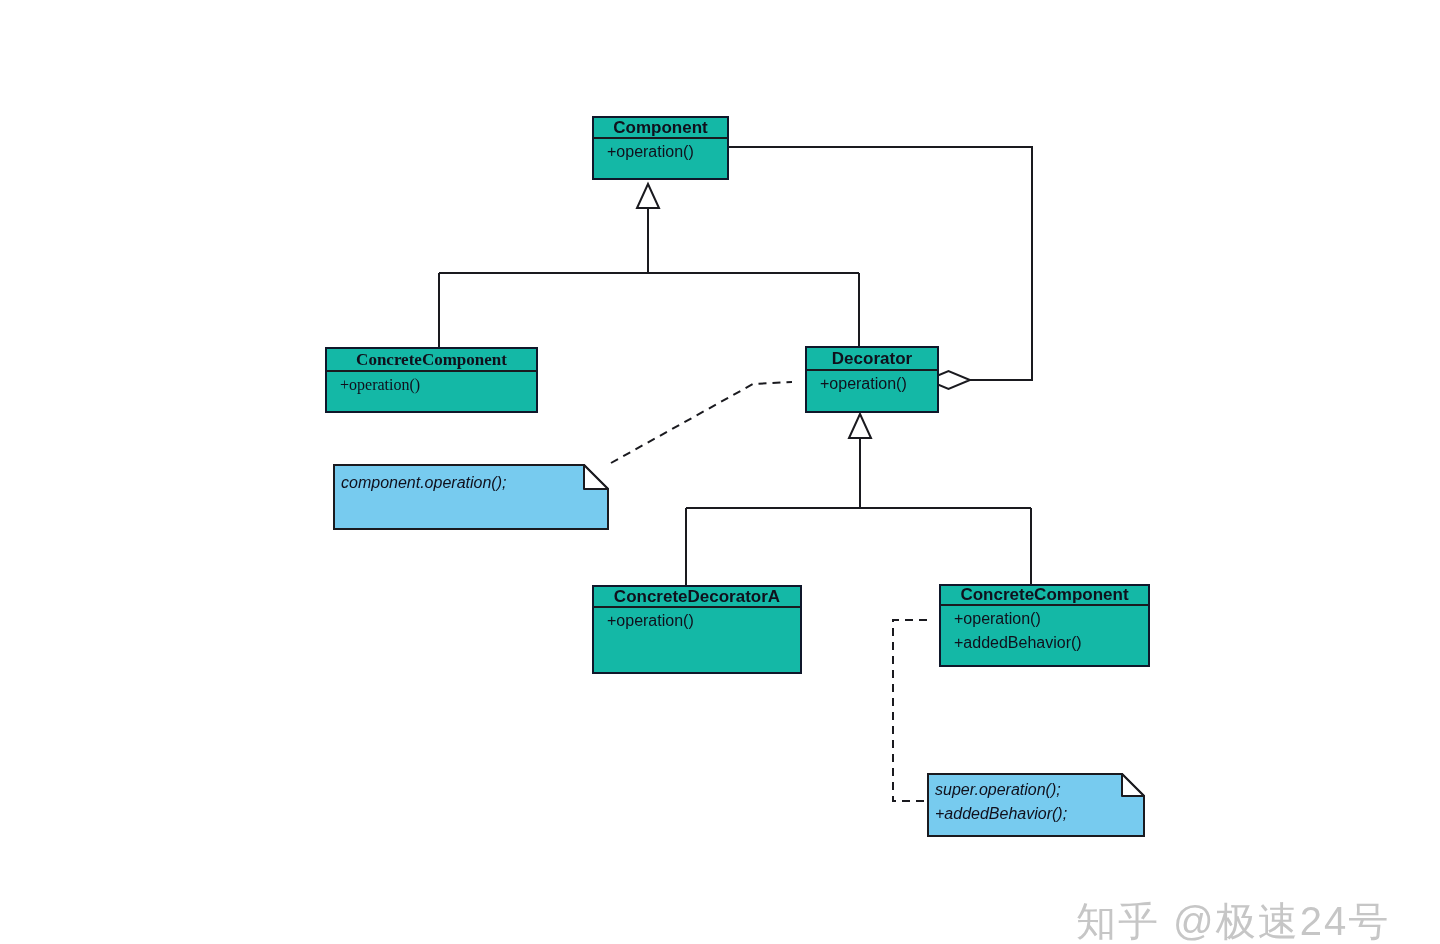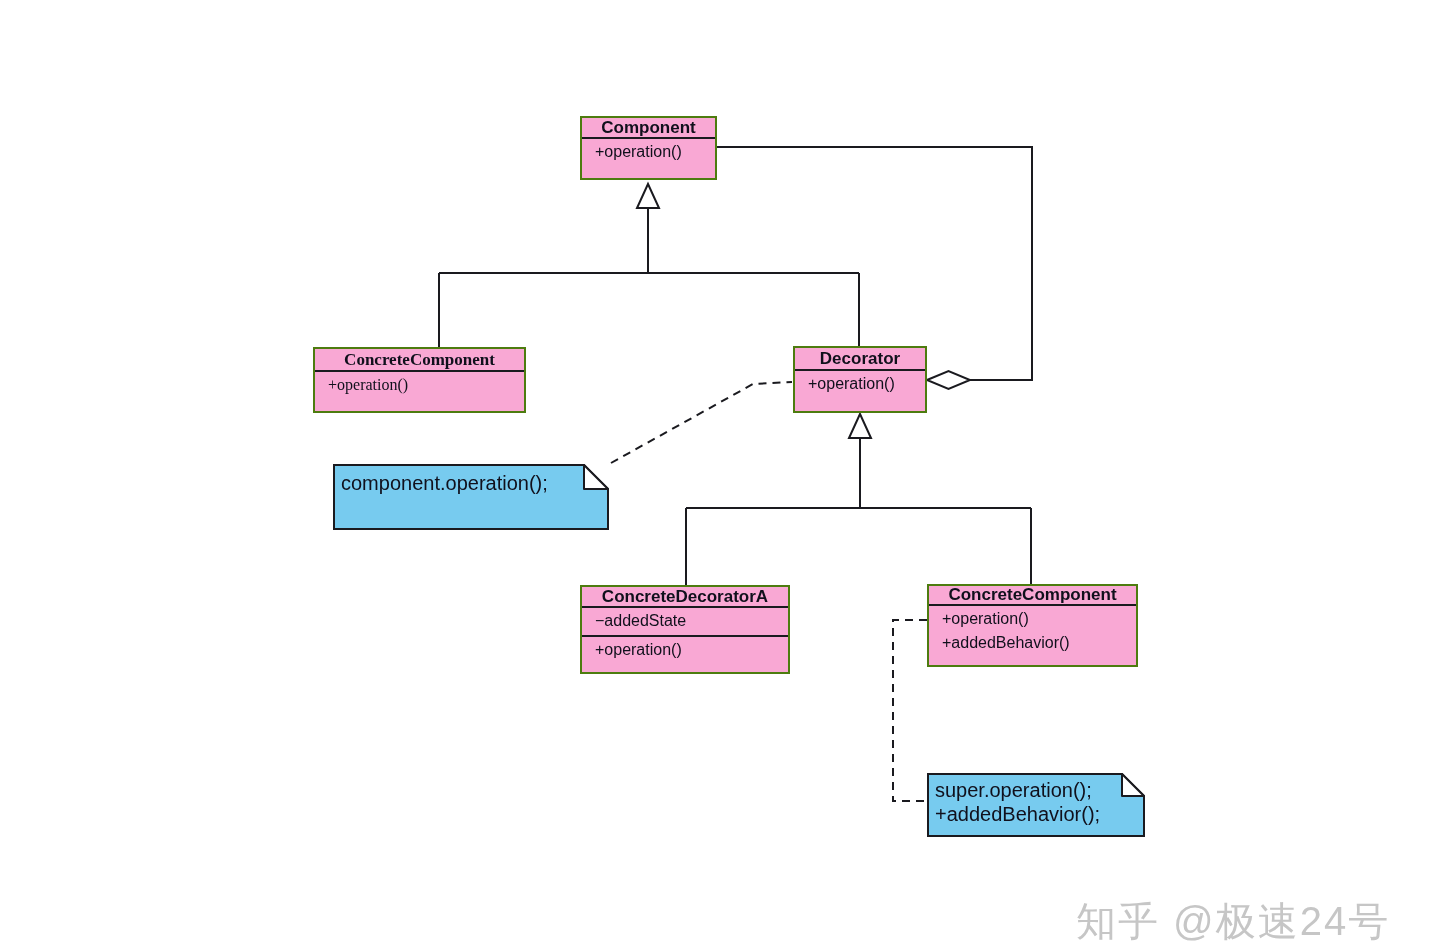--- a/index.html
+++ b/index.html
@@ -9,37 +9,37 @@
     -webkit-font-smoothing:antialiased;
   }
   .canvas{position:relative;width:1440px;height:944px;background:#ffffff;overflow:hidden;}
   svg.connectors{position:absolute;left:0;top:0;z-index:1;}
   .solid{fill:none;stroke:#1a1a1f;stroke-width:2;}
   .dashed{fill:none;stroke:#1a1a1f;stroke-width:2;stroke-dasharray:8 6;}
   .hollow{fill:#ffffff;stroke:#1a1a1f;stroke-width:2;}
 
   .uml-class{
     position:absolute;z-index:2;box-sizing:border-box;
-    background:#f9a8d4;border:2px solid #4d7c0f;color:#10101c;
+    background:#14b8a6;border:2px solid #0f172a;color:#10101c;margin-left:12px;
   }
   .uml-title{
     font-weight:bold;font-size:17px;color:#10101c;
     border-bottom:2px solid #1a1a1f;
     display:flex;align-items:center;justify-content:center;
     white-space:nowrap;overflow:hidden;
   }
   .uml-members{padding:1px 5px 0 13px;font-size:16px;}
   .uml-members .member{line-height:24px;white-space:nowrap;}
   .uml-attrs{border-bottom:2px solid #1a1a1f;}
 
   .uml-note{position:absolute;z-index:2;}
   .uml-note svg{position:absolute;left:0;top:0;}
   .note-text{
     position:absolute;left:8px;top:7px;right:26px;z-index:3;
-    font-size:20px;color:#10101c;
+    font-size:16px;color:#10101c;font-style:italic;
   }
   .note-text .note-line{line-height:24px;white-space:nowrap;}
 
   .watermark{
     position:absolute;left:1076px;top:858px;z-index:2;
     font-size:40px;color:#c6c6c6;letter-spacing:2px;white-space:nowrap;margin-top:36px;
   }
 </style>
 </head>
 <body>
@@ -77,23 +77,20 @@
 
   <div class="uml-class" style="left:793px;top:346px;width:134px;height:67px;">
     <div class="uml-title" style="height:21px;">Decorator</div>
     <div class="uml-members">
       <div class="member">+operation()</div>
     </div>
   </div>
 
   <div class="uml-class" style="left:580px;top:585px;width:210px;height:89px;">
     <div class="uml-title" style="height:19px;">ConcreteDecoratorA</div>
-    <div class="uml-members uml-attrs" style="height:26px;">
-      <div class="member">−addedState</div>
-    </div>
     <div class="uml-members">
       <div class="member">+operation()</div>
     </div>
   </div>
 
   <div class="uml-class" style="left:927px;top:584px;width:211px;height:83px;">
     <div class="uml-title" style="height:18px;">ConcreteComponent</div>
     <div class="uml-members">
       <div class="member">+operation()</div>
       <div class="member">+addedBehavior()</div>

